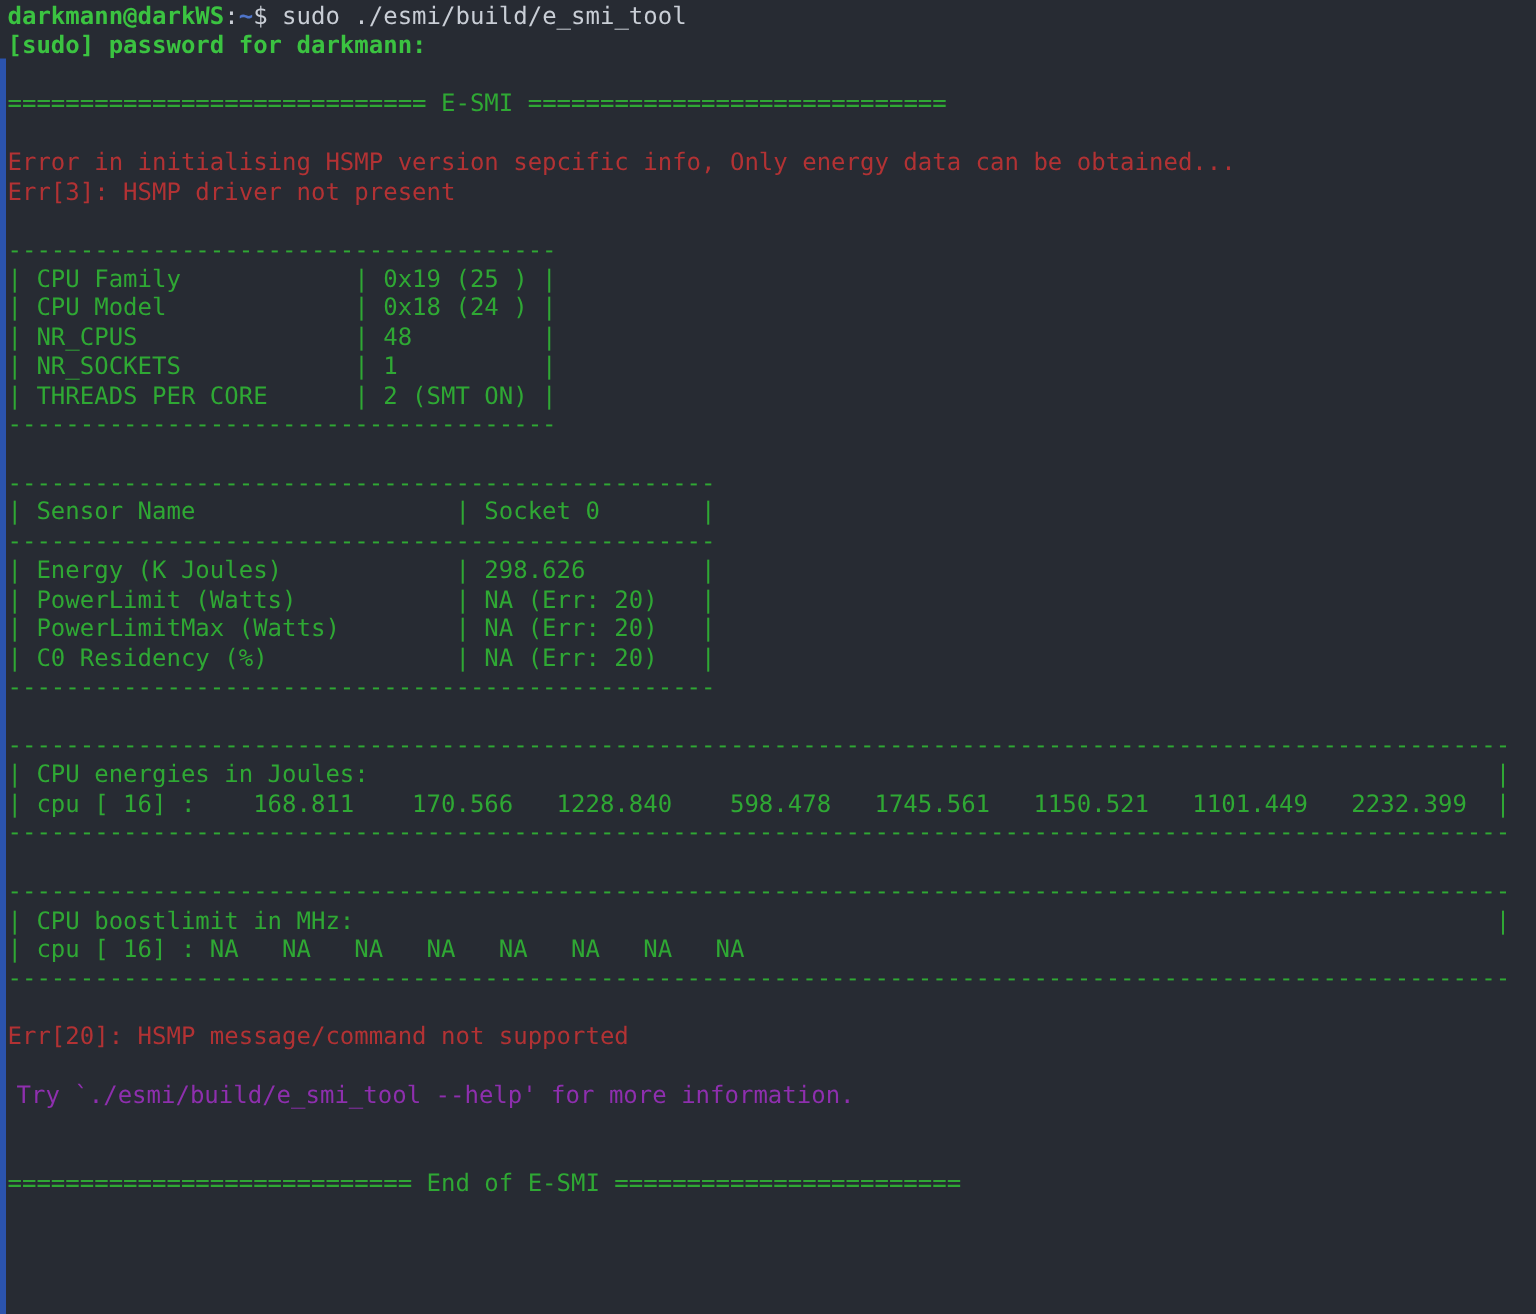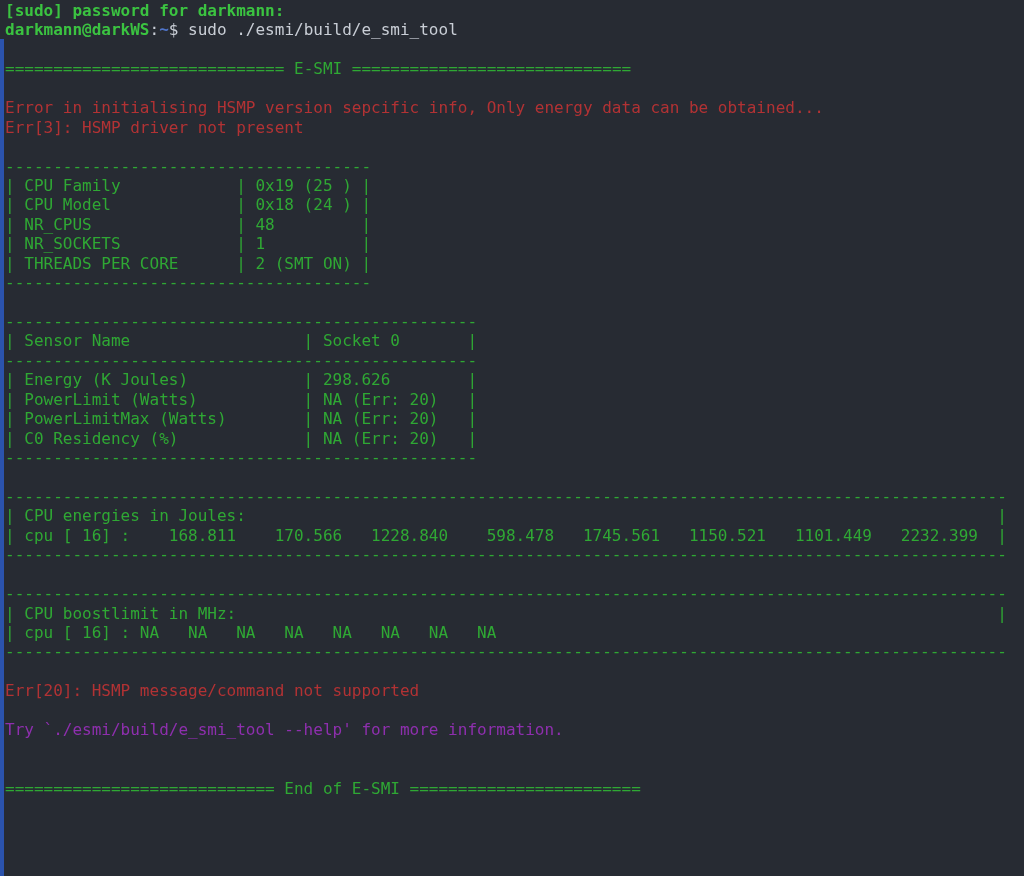--- a/index.html
+++ b/index.html
@@ -22,35 +22,35 @@
     white-space: pre;
     font-size: 16px;
   }
   .ln span { white-space: pre; }
   .fg       { color: var(--foreground, #c9ced6); }
   .g        { color: var(--green, #2fa834); }
   .gb       { color: var(--bright_green, #3bc341); font-weight: bold; }
   .userhost { color: var(--bright_green, #3bc341); font-weight: bold; }
   .path     { color: var(--path_blue, #4f74c9); font-weight: bold; }
   .r        { color: var(--red, #b23234); }
-  .p        { color: var(--purple, #8e2fae); }
+  .p        { color: var(--purple, #8e2fae); padding-left: 6px; }
   #output-block-indicator {
     position: absolute;
     left: 0; top: 39px; bottom: 0;
     width: 4px;
     background: var(--indicator_blue, #2b53ad);
   }
 </style>
 </head>
 <body>
 
 <div id="terminal">
   <div id="output-block-indicator"></div>
-<div class="ln"><span class="gb">[sudo] password for darkmann:</span></div>
-    <div class="ln"><span class="userhost">darkmann@darkWS</span><span class="fg">:</span><span class="path">~</span><span class="fg">$ </span><span class="fg">sudo ./esmi/build/e_smi_tool</span></div>
+<div class="ln"><span class="userhost">darkmann@darkWS</span><span class="fg">:</span><span class="path">~</span><span class="fg">$ </span><span class="fg">sudo ./esmi/build/e_smi_tool</span></div>
+    <div class="ln"><span class="gb">[sudo] password for darkmann:</span></div>
     <div class="ln"></div>
     <div class="ln"><span class="g">=============================</span><span class="g"> E-SMI </span><span class="g">=============================</span></div>
     <div class="ln"></div>
     <div class="ln"><span class="r">Error in initialising HSMP version sepcific info, Only energy data can be obtained...</span></div>
     <div class="ln"><span class="r">Err[3]: HSMP driver not present</span></div>
     <div class="ln"></div>
     <div class="ln"><span class="g">--------------------------------------</span></div>
     <div class="ln"><span class="g">| CPU Family            | 0x19 (25 ) |</span></div>
     <div class="ln"><span class="g">| CPU Model             | 0x18 (24 ) |</span></div>
     <div class="ln"><span class="g">| NR_CPUS               | 48         |</span></div>

